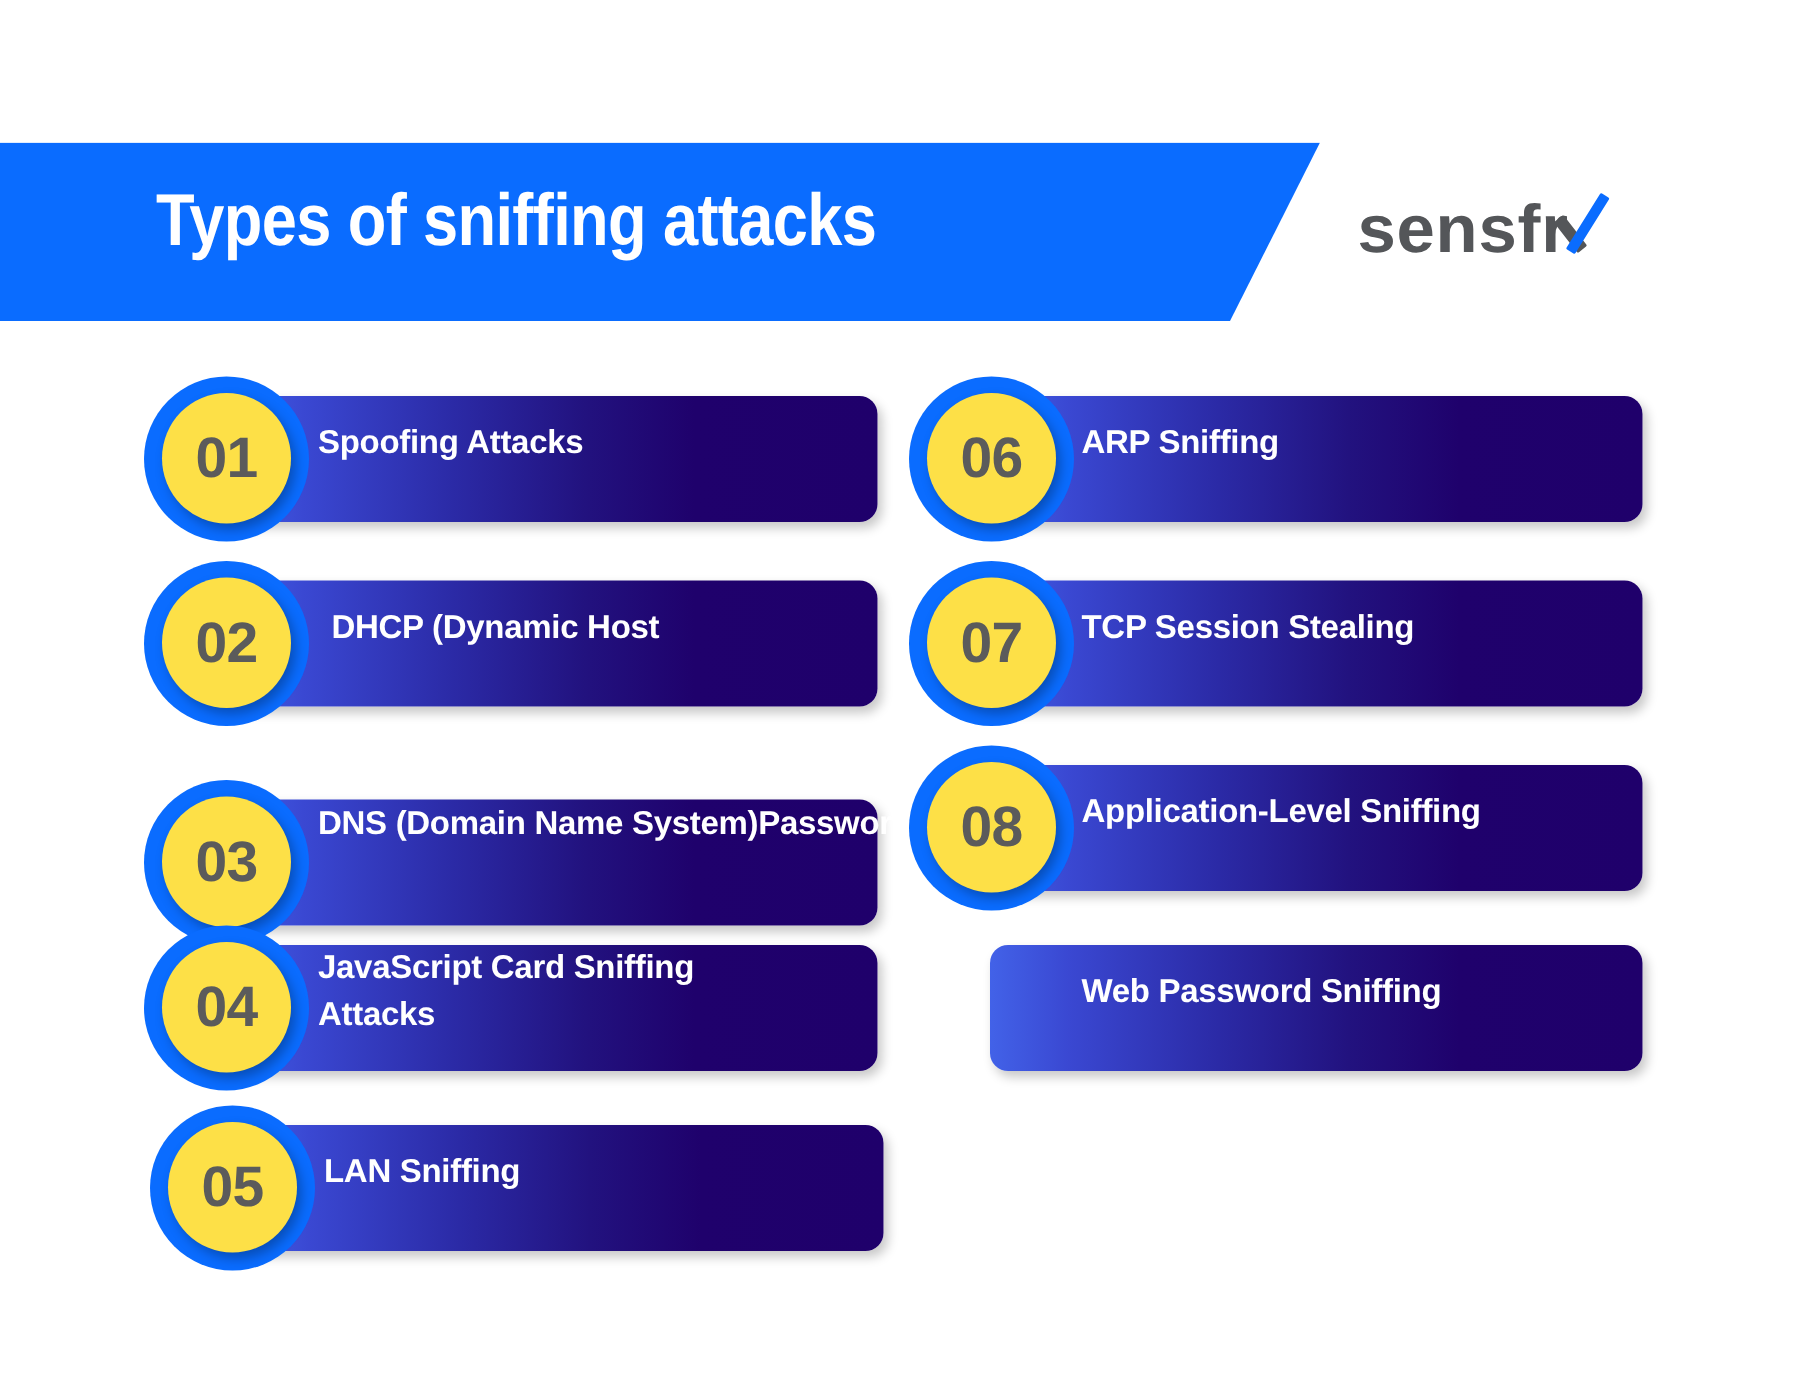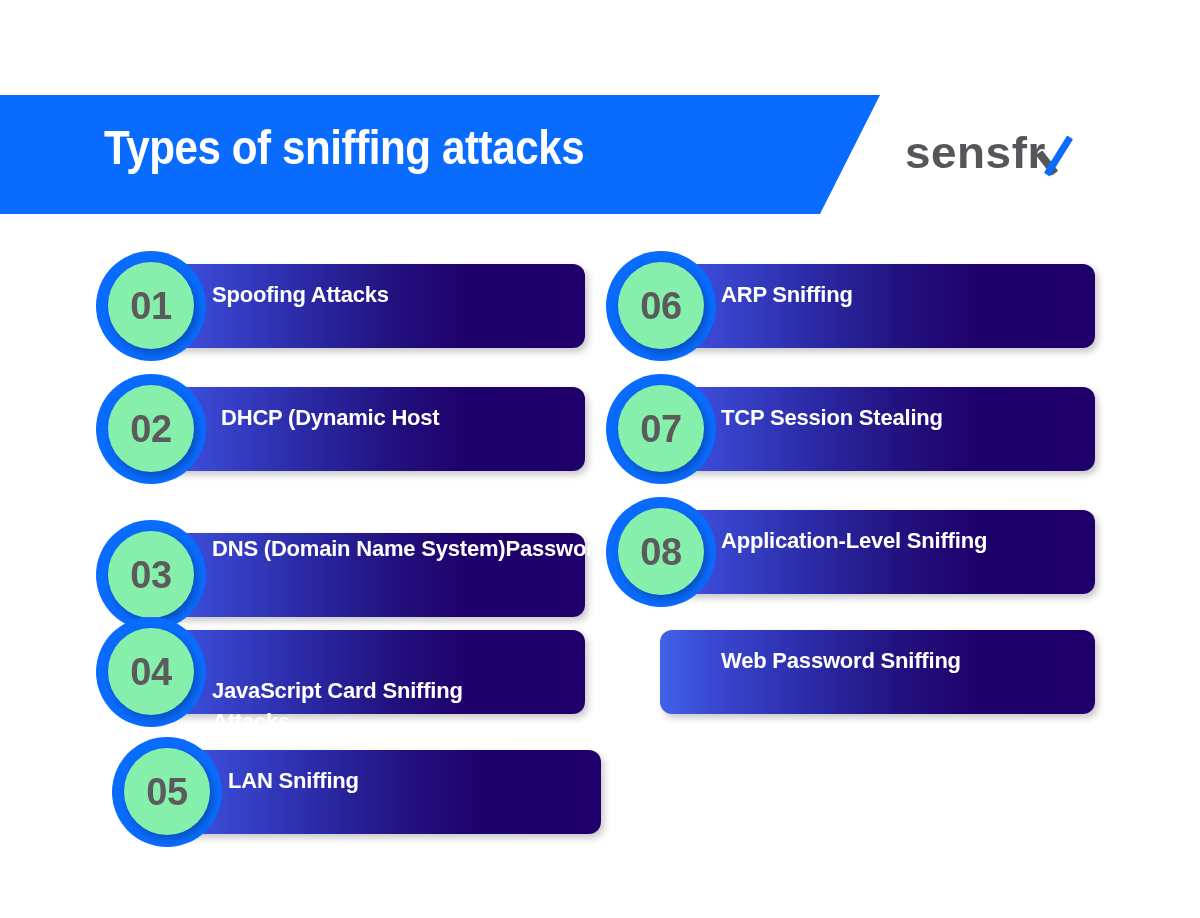--- a/index.html
+++ b/index.html
@@ -13,21 +13,21 @@
   }
   .title {
     position: absolute; left: 104px; top: 118px;
     color: #ffffff; font-weight: bold; font-size: 49px; line-height: 58px;
     white-space: nowrap; transform: scaleX(0.86); transform-origin: left center;
     letter-spacing: -0.5px;
   }
 
   .logo {
     position: absolute; left: 905px; top: 128px; height: 50px;
-    display: flex; align-items: center;
+    display: flex; align-items: flex-start;
   }
   .logo-text {
     color: #545659; font-weight: bold; font-size: 45px; line-height: 50px;
     letter-spacing: 0.5px; transform: scaleX(1.02); transform-origin: left center;
   }
   .logo-x {
     position: relative; display: inline-block; width: 30px; height: 36px; margin-left: -2px; top: 3px;
   }
   .logo-x .stroke-grey {
     position: absolute; left: 2px; top: 12px; width: 8px; height: 26px; background: #545659;
@@ -44,21 +44,21 @@
     border-radius: 12px;
     background: linear-gradient(90deg, #4262e8 0%, #3a48d2 12%, #2b2aa6 35%, #22127f 55%, #1f016c 72%, #1f006b 100%);
     box-shadow: 3px 4px 7px rgba(0,0,0,0.22);
   }
   .ring {
     position: absolute; left: 0; top: 0; width: 110px; height: 110px;
     border-radius: 50%; background: #0a6cff;
   }
   .disc {
     position: absolute; left: 12px; top: 11px; width: 86px; height: 87px;
-    border-radius: 50%; background: #86efac;
+    border-radius: 50%; background: #fde047;
     box-shadow: 3px 4px 8px rgba(0,0,0,0.28);
     display: flex; align-items: center; justify-content: center;
   }
   .num {
     color: #5b5b5b; font-weight: bold; font-size: 38px; line-height: 40px;
     letter-spacing: -0.5px;
   }
   .label {
     position: absolute; top: 13px; height: 60px; display: flex; align-items: center;
     color: #ffffff; font-weight: bold; font-size: 22px; line-height: 31px;
@@ -116,27 +116,27 @@
   </div>
 </div>
 
 <div class="item" style="left:96px; top:617px;">
   <div class="card"></div>
   <div class="ring">
     <div class="disc">
         <span class="num">04</span>
       </div>
   </div>
-  <div class="label" style="left:116px; flex-direction:column; justify-content:center; align-items:flex-start;margin-top:46px;">
+  <div class="label" style="left:116px; flex-direction:column; justify-content:center; align-items:flex-start;">
     <span>JavaScript Card Sniffing</span>
     <span>Attacks</span>
   </div>
 </div>
 
-<div class="item" style="left:112px; top:737px;">
+<div class="item" style="left:100px; top:737px;">
   <div class="card"></div>
   <div class="ring">
     <div class="disc">
         <span class="num">05</span>
       </div>
   </div>
   <div class="label" style="left:116px;">
     <span>LAN Sniffing</span>
   </div>
 </div>

